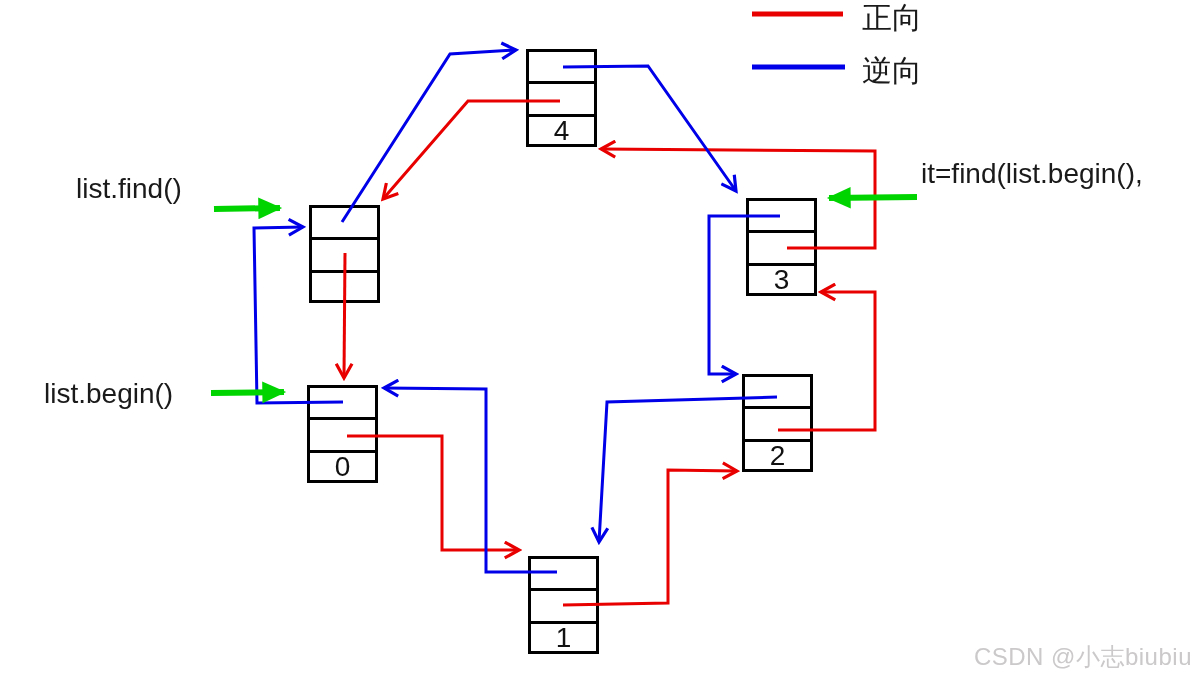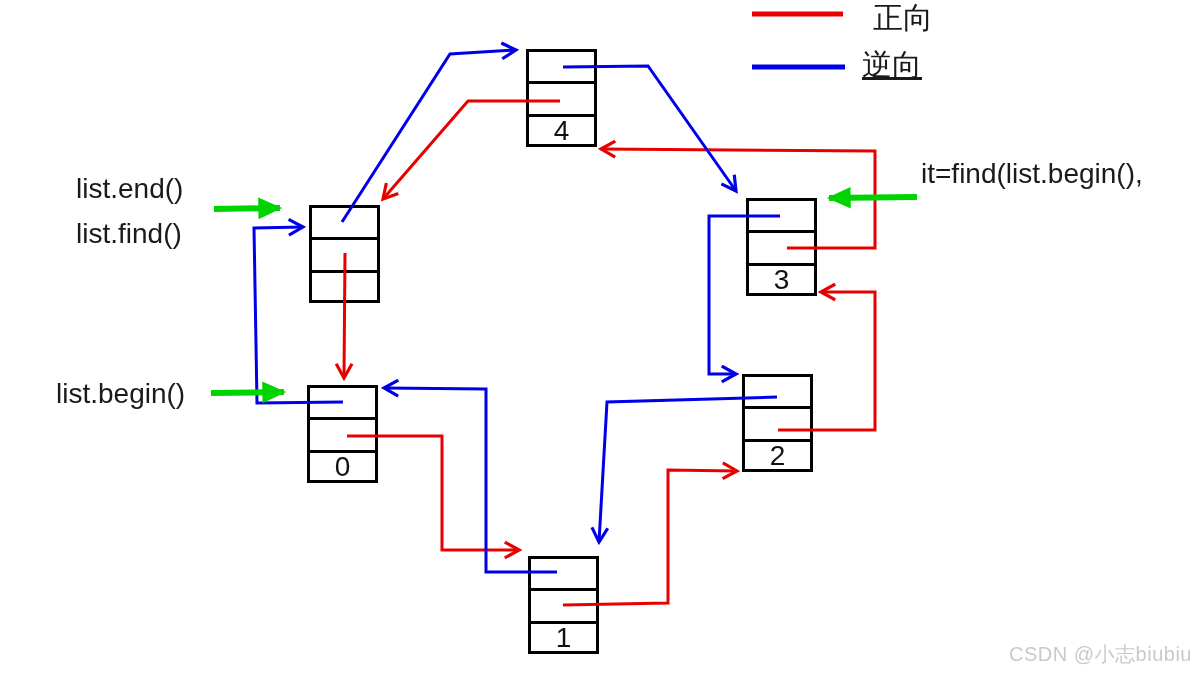--- a/index.html
+++ b/index.html
@@ -29,21 +29,21 @@
   .lbl{
     position:absolute;color:#1a1a1a;font-size:28px;line-height:45px;
     white-space:nowrap;
   }
   .legend-label{
     position:absolute;color:#1a1a1a;font-size:30px;line-height:34px;white-space:nowrap;
   }
   #arrow-layer{position:absolute;left:0;top:0;pointer-events:none;}
   #watermark{
     position:absolute;right:4px;top:641px;
-    font-size:20px;color:#cbc9c9;letter-spacing:.5px;
+    font-size:24px;color:#cbc9c9;letter-spacing:.5px;
     text-shadow:1px 1px 0 #ffffff;
     white-space:nowrap;
   }
 </style>
 </head>
 <body>
 
 <div id="canvas">
 
   <div class="node" style="left:526px;top:49px;">
@@ -76,32 +76,31 @@
     <div class="cell c3">2</div>
   </div>
 
   <div class="node" style="left:528px;top:556px;">
     <div class="cell c1"></div>
     <div class="cell c2"></div>
     <div class="cell c3">1</div>
   </div>
 
   <div class="lbl" style="left:76px;top:166px;">
-    <div>list.end()</div>
     <div>list.find()</div>
   </div>
 
-  <div class="lbl" style="left:56px;top:371px;">list.begin()</div>
+  <div class="lbl" style="left:44px;top:371px;">list.begin()</div>
 
   <div class="lbl" style="left:921px;top:151px;">
     <div>it=find(list.begin(),</div>
   </div>
 
-  <div class="legend-label" style="left:862px;top:1px;margin-left:11px;">正向</div>
-  <div class="legend-label" style="left:862px;top:48px;text-decoration:underline;">逆向</div>
+  <div class="legend-label" style="left:862px;top:1px;">正向</div>
+  <div class="legend-label" style="left:862px;top:54px;">逆向</div>
 
   <svg id="arrow-layer" width="1196" height="673" viewBox="0 0 1196 673">
     <defs>
       <marker id="ah-red" viewBox="0 0 12 12" refX="10" refY="6" markerWidth="19" markerHeight="19" markerUnits="userSpaceOnUse" orient="auto">
         <path d="M1,1 L10,6 L1,11" fill="none" stroke="#e80000" stroke-width="2"></path>
       </marker>
       <marker id="ah-blue" viewBox="0 0 12 12" refX="10" refY="6" markerWidth="19" markerHeight="19" markerUnits="userSpaceOnUse" orient="auto">
         <path d="M1,1 L10,6 L1,11" fill="none" stroke="#0000e8" stroke-width="2"></path>
       </marker>
       <marker id="ah-green" viewBox="0 0 12 12" refX="10" refY="6" markerWidth="26" markerHeight="26" markerUnits="userSpaceOnUse" orient="auto">

